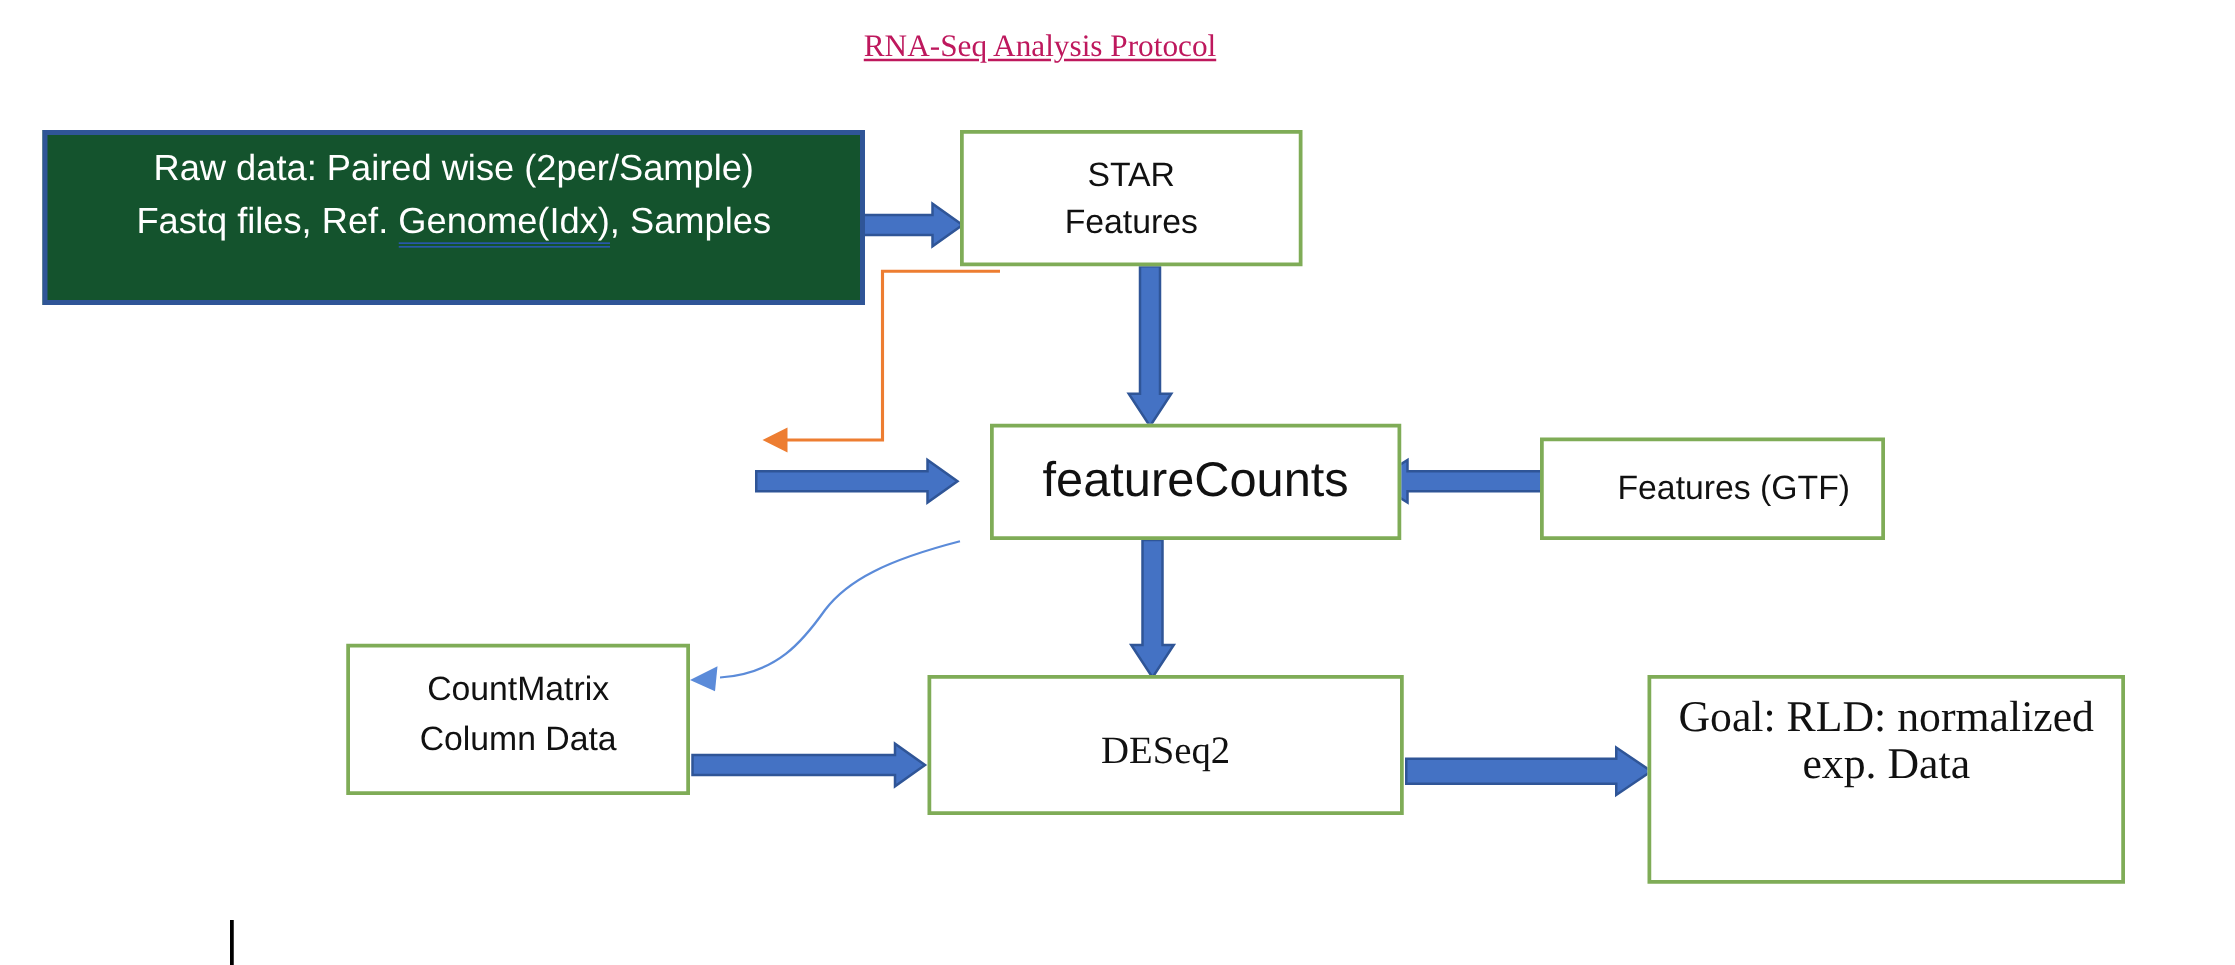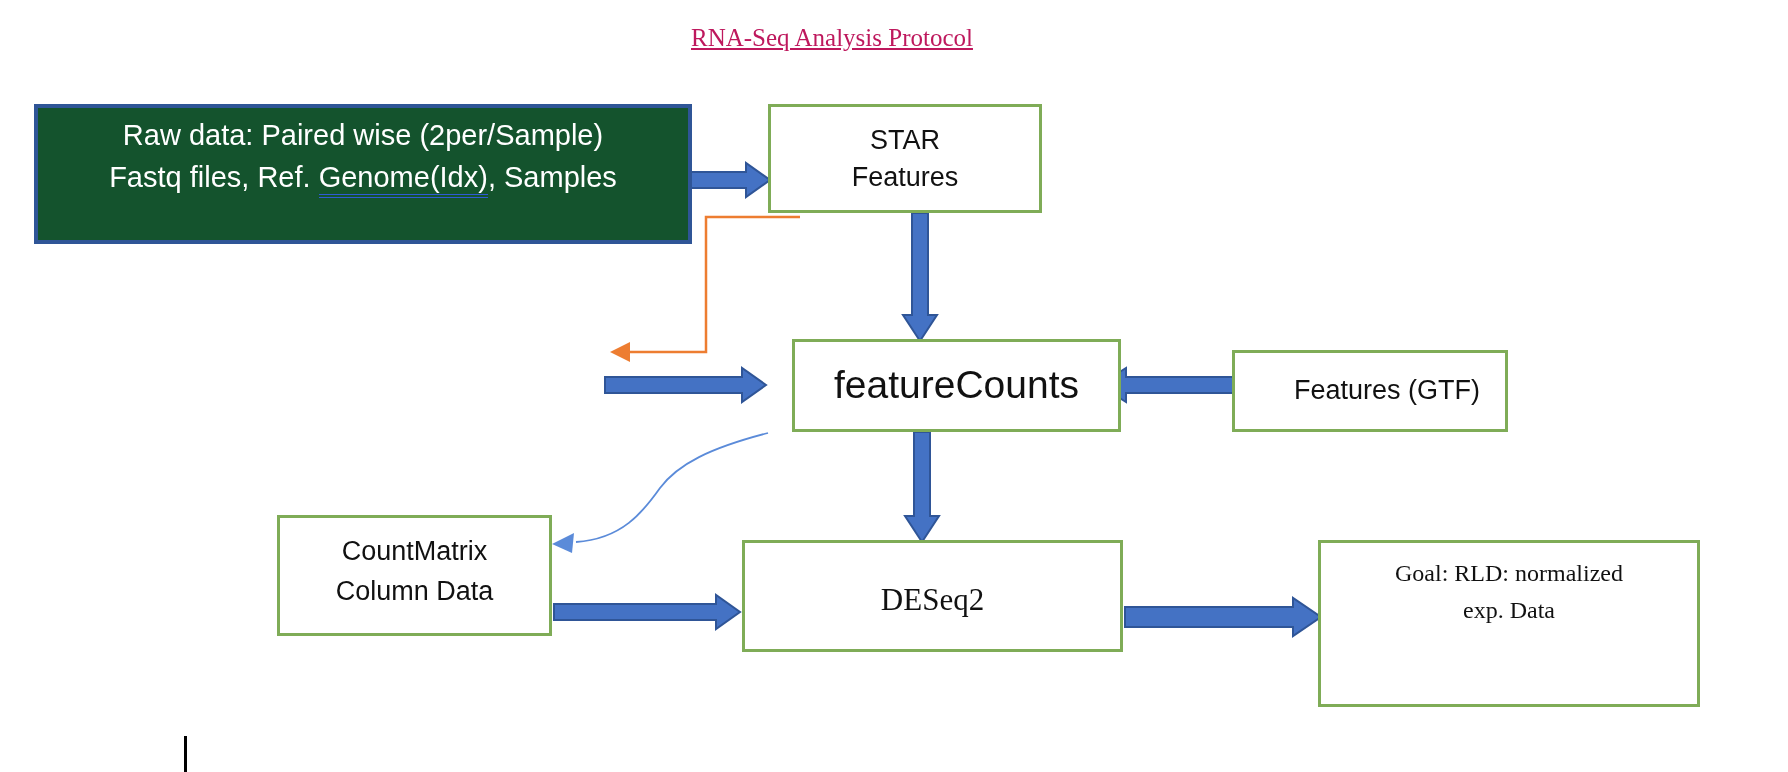--- a/index.html
+++ b/index.html
@@ -55,21 +55,21 @@
   .box-star   { left: 768px; top: 104px; width: 274px; height: 109px; font-size: 27px; line-height: 37px; }
   .box-fc     { left: 768px; top: 339px; width: 329px; height: 93px;  font-size: 39px; margin-left: 24px; }
   .box-bam    { left: 66px;  top: 325px; width: 539px; height: 194px; font-size: 27px; line-height: 41px; padding-bottom: 26px; }
   .box-gtf    { left: 1232px; top: 350px; width: 276px; height: 82px; font-size: 27px; padding-left: 34px; }
   .box-cm     { left: 277px; top: 515px; width: 275px; height: 121px; font-size: 27px; line-height: 40px; padding-bottom: 10px; z-index: 3; }
   .box-deseq  { left: 742px; top: 540px; width: 381px; height: 112px;
                 justify-content: center; padding-top: 8px;
                 font-family: "Liberation Serif", "DejaVu Serif", serif; font-size: 31px; }
   .box-goal   { left: 1318px; top: 540px; width: 382px; height: 167px;
                 justify-content: flex-start; padding-top: 12px;
-                font-family: "Liberation Serif", "DejaVu Serif", serif; font-size: 24px; line-height: 37px; }
+                font-family: "Liberation Serif", "DejaVu Serif", serif; font-size: 35px; line-height: 37px; }
   .text-cursor {
     position: absolute;
     left: 184px; top: 736px;
     width: 2.5px; height: 36px;
     background: #000000;
     z-index: 2;
   }
 </style>
 </head>
 <body>

